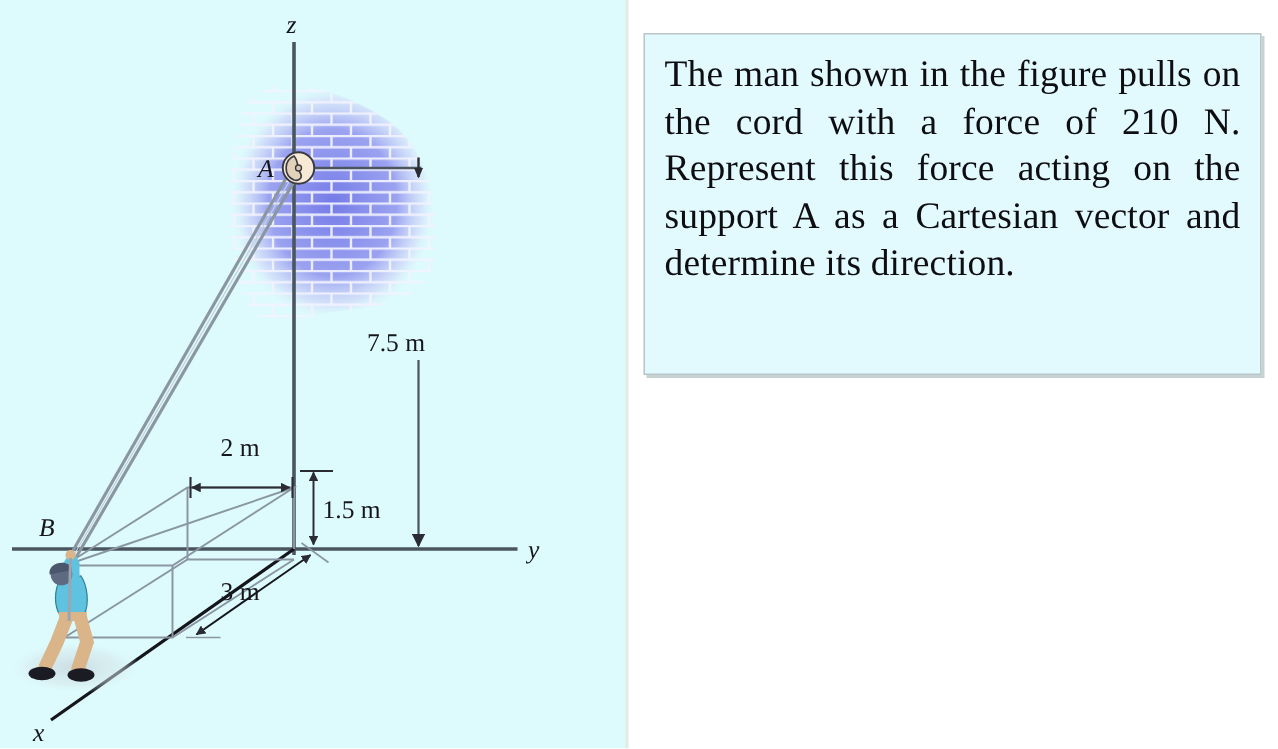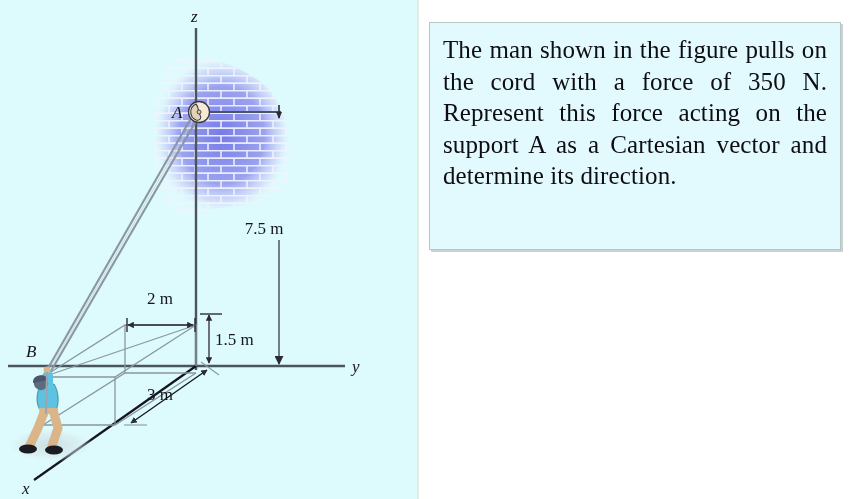--- a/index.html
+++ b/index.html
@@ -205,14 +205,14 @@
 
       <line x1="47" y1="372" x2="46" y2="414" stroke="#9aa6b0" stroke-width="2"></line>
     </g>
 
   </svg>
 </div>
 
 <div id="figure-panel-edge"></div>
 
 <div id="problem-box">
-  <p id="problem-text">The man shown in the figure pulls on the cord with a force of 350 N. Represent this force acting on the support A as a Cartesian vector and determine its direction.</p>
+  <p id="problem-text">The man shown in the figure pulls on the cord with a force of 210 N. Represent this force acting on the support A as a Cartesian vector and determine its direction.</p>
 </div>
 
 </body></html>

